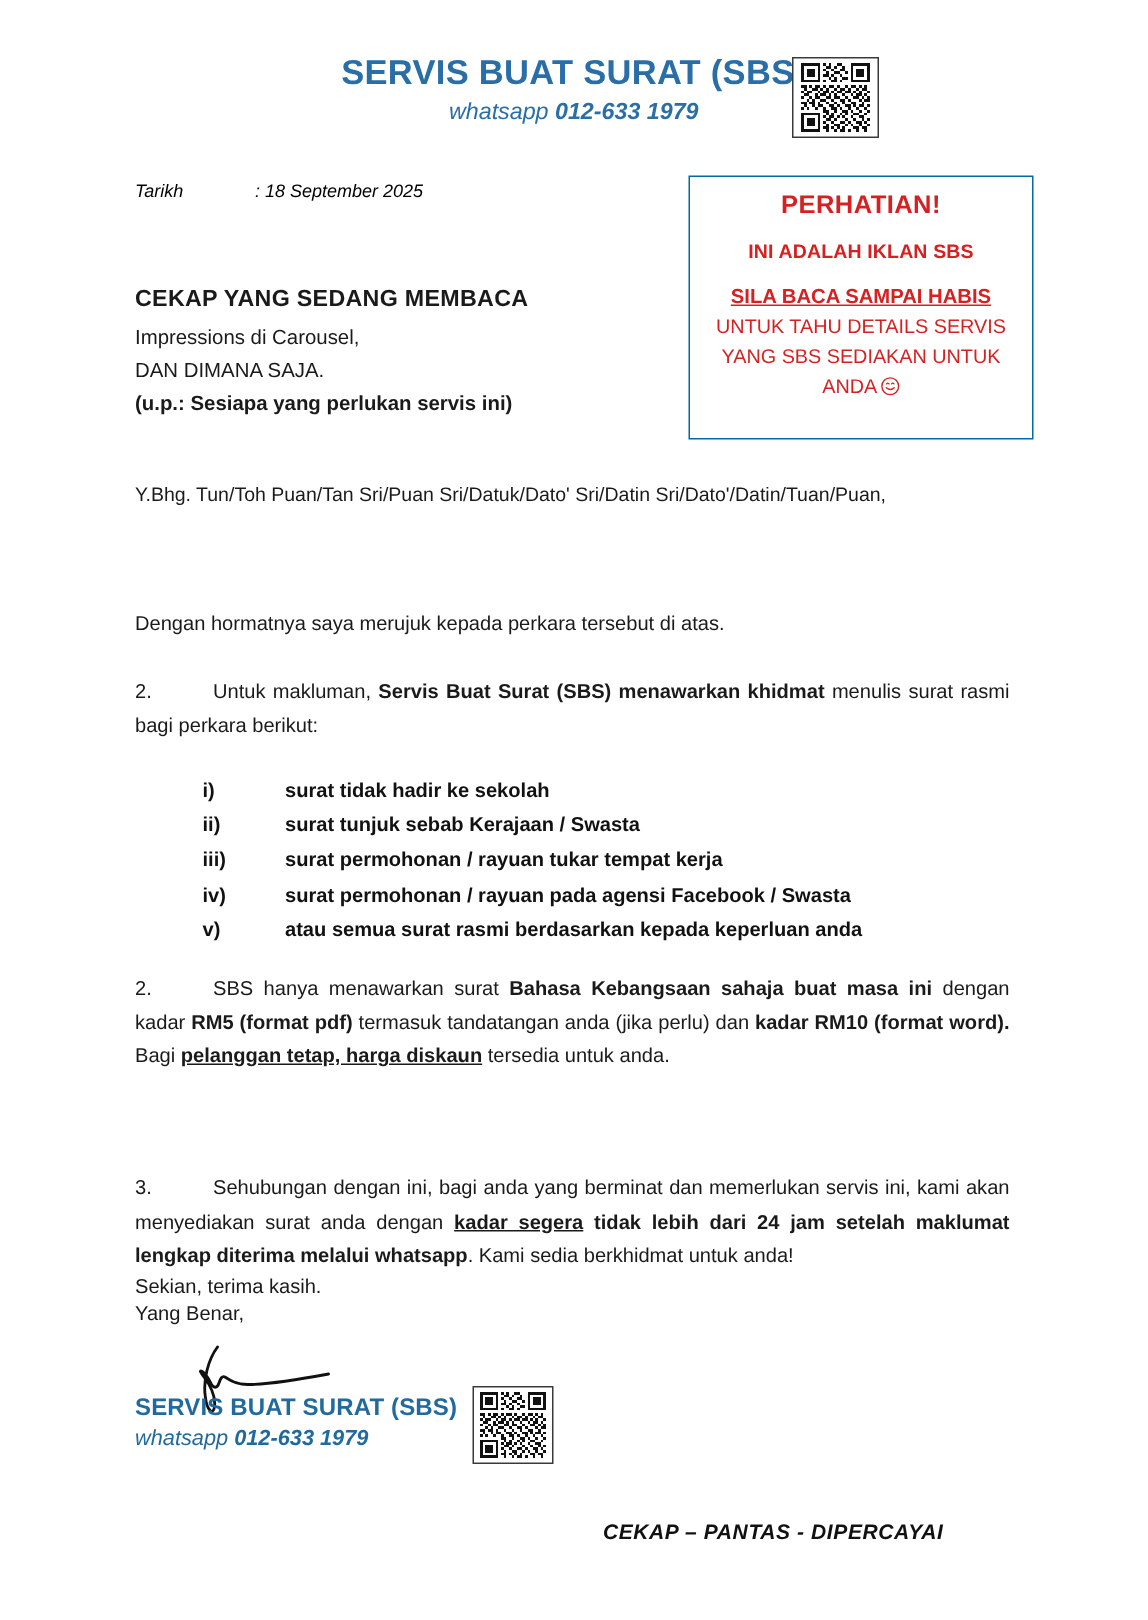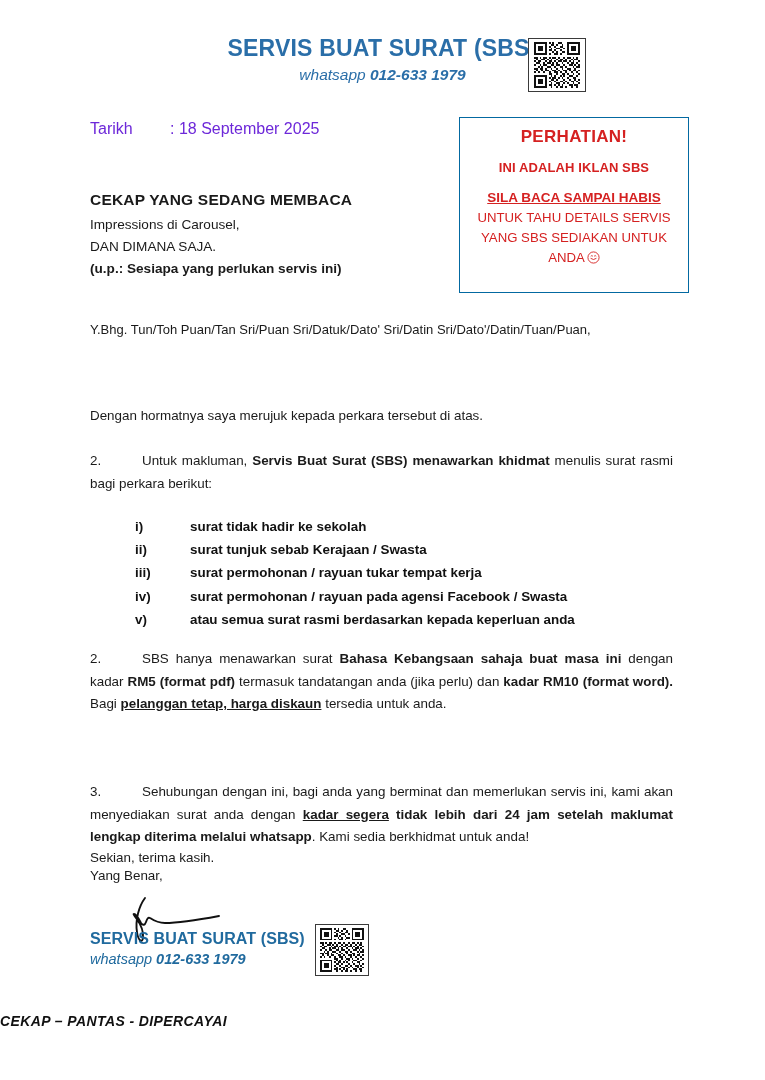--- a/index.html
+++ b/index.html
@@ -70,23 +70,24 @@
     width: 54px;
     height: 52px;
   }
   .qr svg { display: block; width: 100%; height: 100%; }
 
   
   .date-row {
     position: absolute;
     left: 90px;
     top: 120px;
-    font-size: 16px;
-    color: #6d28d9;
+    font-size: 12px;
+    color: #000000;
     white-space: nowrap;
+    font-style: italic;
   }
   .date-row .lbl { display: inline-block; width: 80px; }
 
   
   .notice {
     position: absolute;
     left: 459px;
     top: 117px;
     width: 230px;
     height: 176px;
@@ -242,21 +243,21 @@
     line-height: 1.15;
   }
   .sign-wa .phone { font-weight: bold; font-style: italic; }
 
   
   .tagline {
     position: absolute;
     left: 0;
     top: 1013px;
     width: 629px;
-    text-align: left;
+    text-align: right;
     font-size: 14px;
     font-weight: bold;
     font-style: italic;
     letter-spacing: 0.4px;
     color: #111111;
   }
 
   b.strong { font-weight: bold; }
   u.bu { font-weight: bold; text-decoration: underline; }
 </style>

